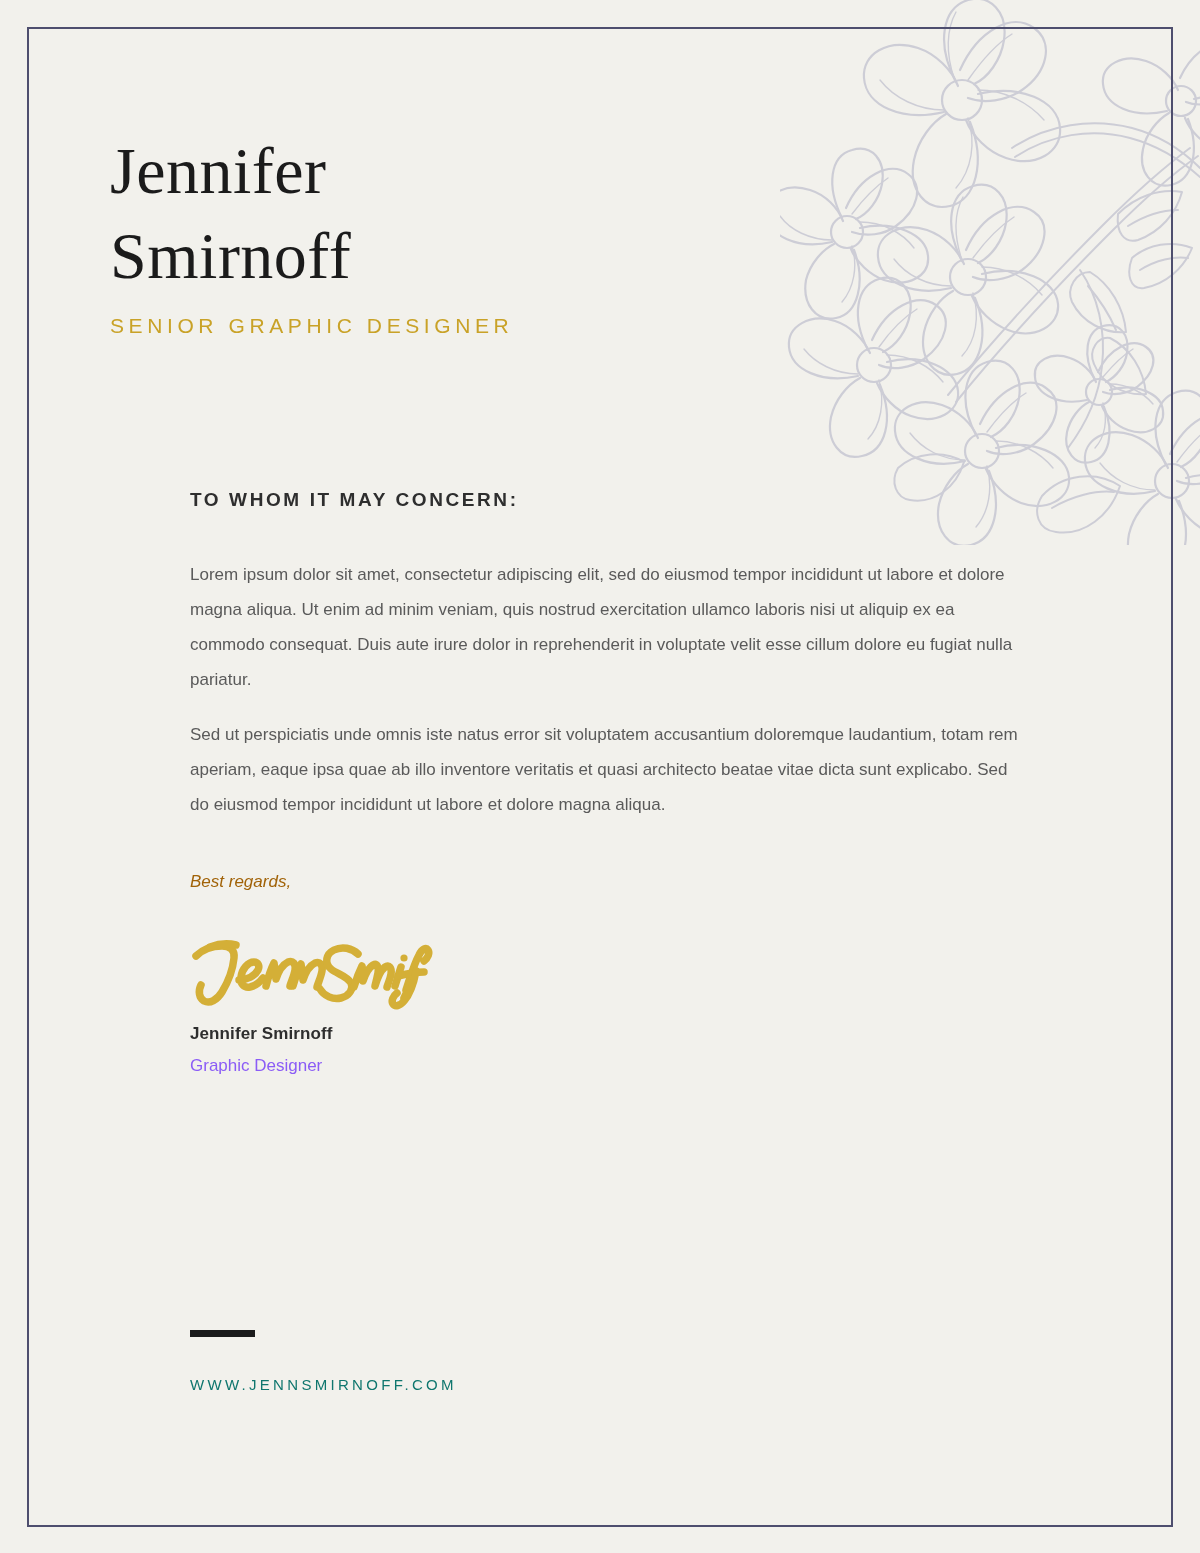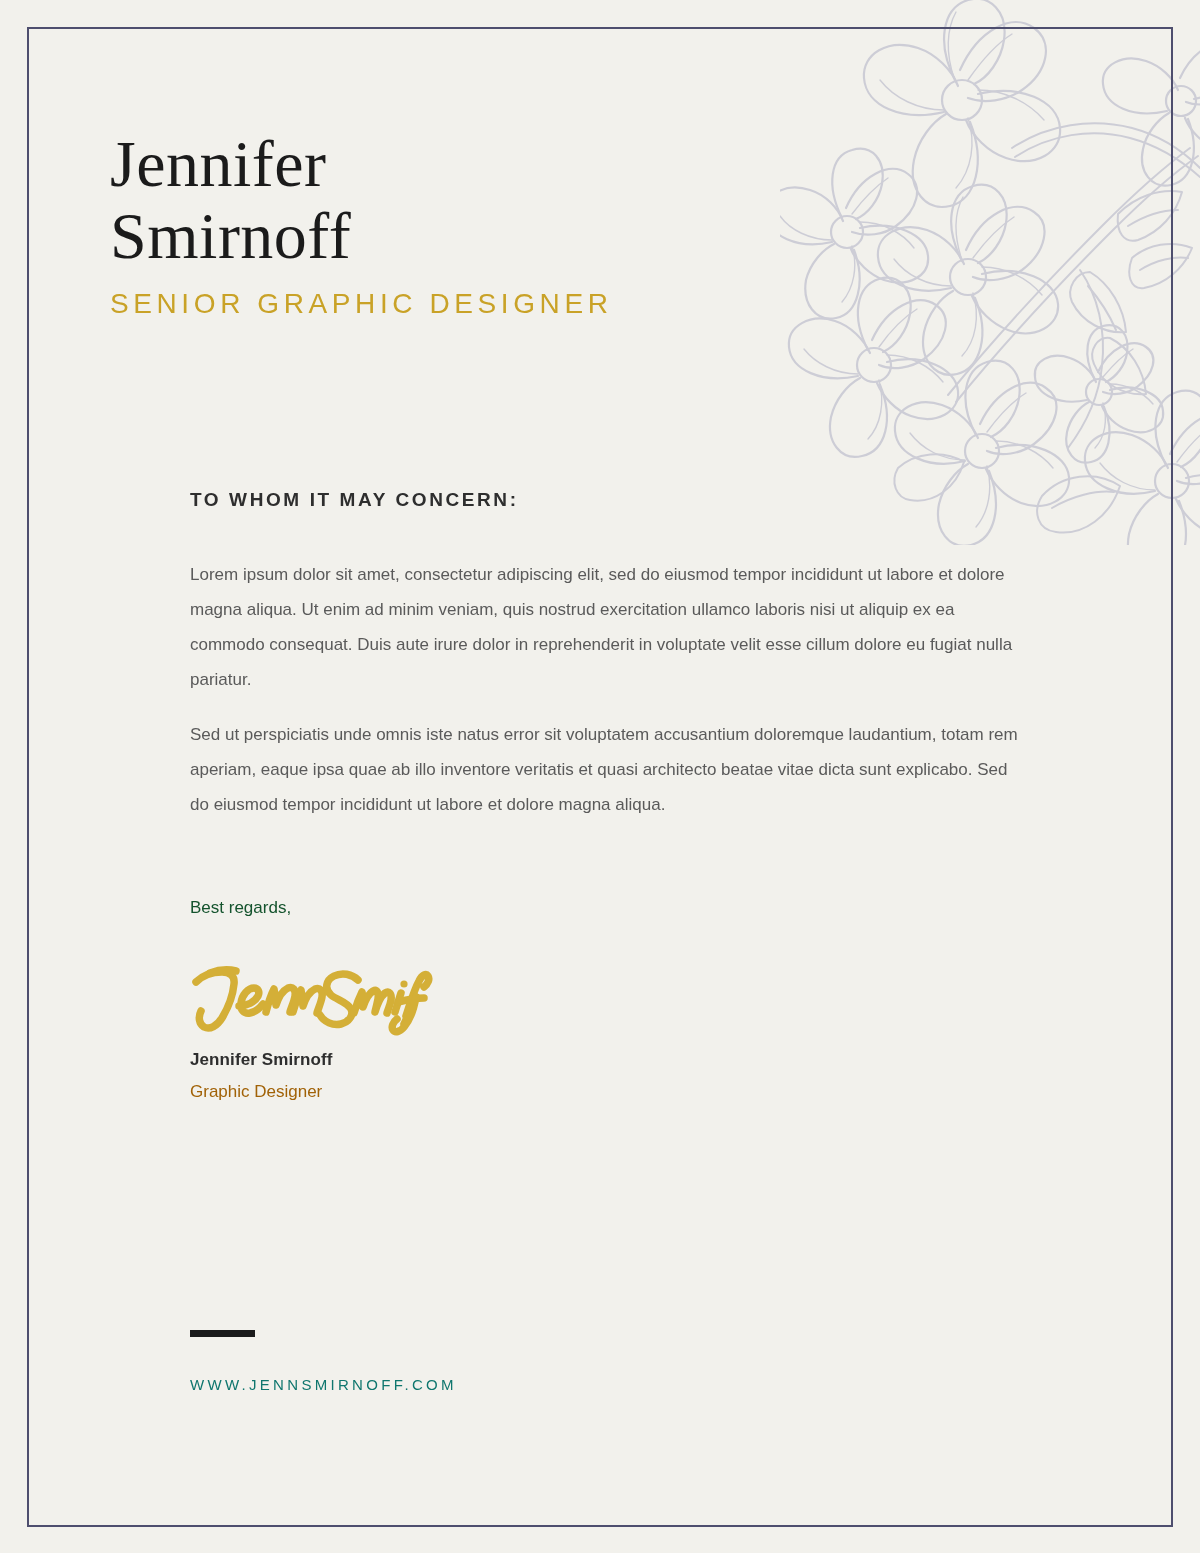--- a/index.html
+++ b/index.html
@@ -56,30 +56,30 @@
     inset:0;
     z-index:3;
   }
 
   
   .header { position:absolute; left:110px; top:128px; }
 
   .name {
     font-family:"Liberation Serif", "DejaVu Serif", serif;
     font-size:66px;
-    line-height:72px;
+    line-height:85px;
     color:#1b1b1b;
     font-weight:400;
     letter-spacing:0.5px;
     white-space:pre-line;
   }
 
   .role {
     margin-top:16px;
-    font-size:28px;
+    font-size:21px;
     font-weight:400;
     letter-spacing:4.6px;
     color:#c9a227;
     text-transform:uppercase;
   }
 
   
   .letter { position:absolute; left:190px; top:478px; width:830px; }
 
   .salutation {
@@ -94,24 +94,25 @@
   .para {
     margin-top:46px;
     font-size:17px;
     line-height:35px;
     color:#5a5a5a;
     font-weight:400;
   }
   .para + .para { margin-top:20px; }
 
   .closing {
-    margin-top:72px;
+    margin-top:46px;
     font-size:17px;
     line-height:28px;
-    color:#14532d;
+    color:#a16207;
+    font-style:italic;
   }
 
   
   .signature {
     margin-top:42px;
     width:240px;
     height:72px;
   }
   .signature svg { display:block; width:100%; height:100%; overflow:visible; }
 
@@ -120,21 +121,21 @@
     font-size:17px;
     font-weight:700;
     color:#2e2e2e;
     letter-spacing:0.1px;
   }
 
   .sign-title {
     margin-top:12px;
     font-size:17px;
     font-weight:400;
-    color:#a16207;
+    color:#8b5cf6;
   }
 
   
   .footer { position:absolute; left:190px; top:1330px; }
 
   .footer-rule {
     width:65px;
     height:7px;
     background:#1b1b1b;
   }

